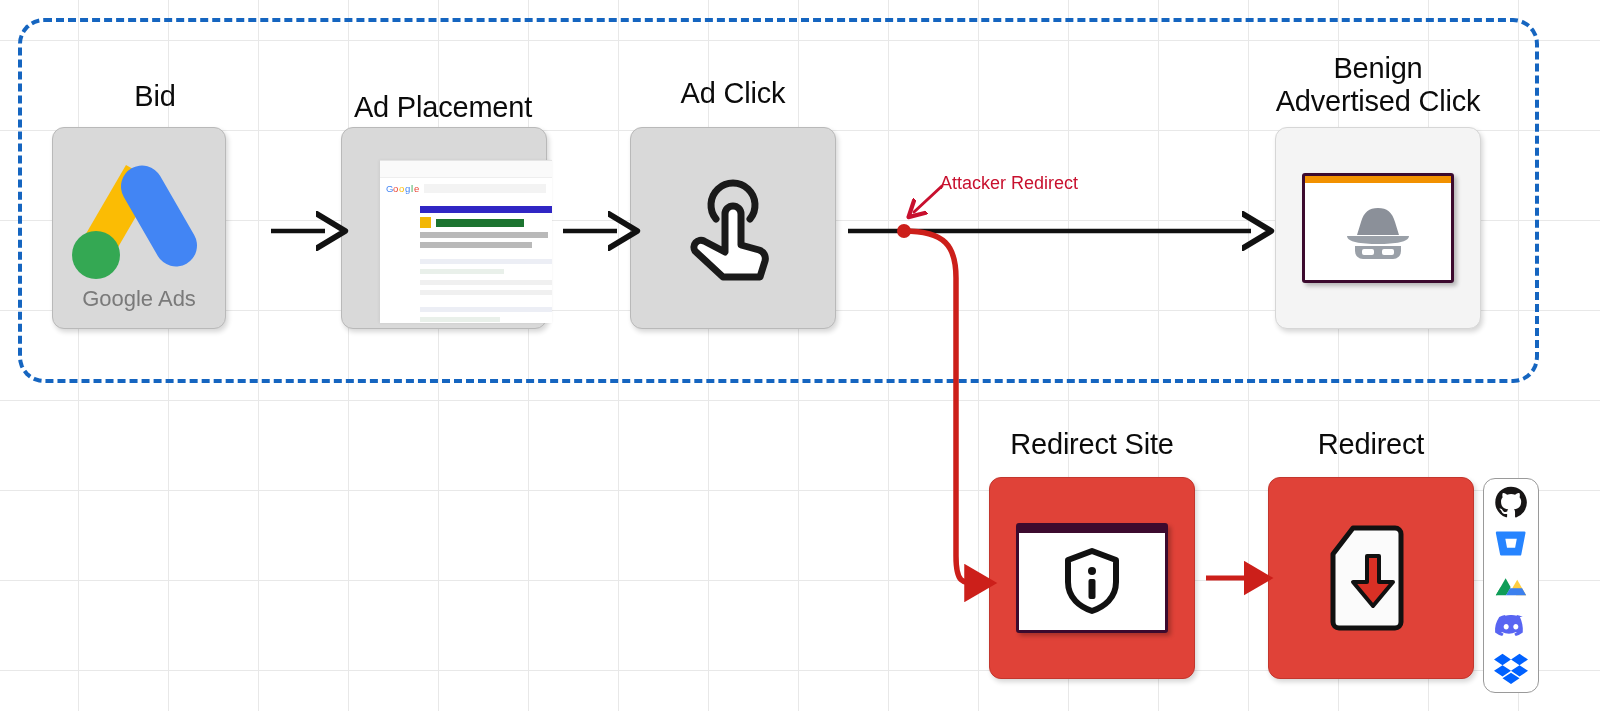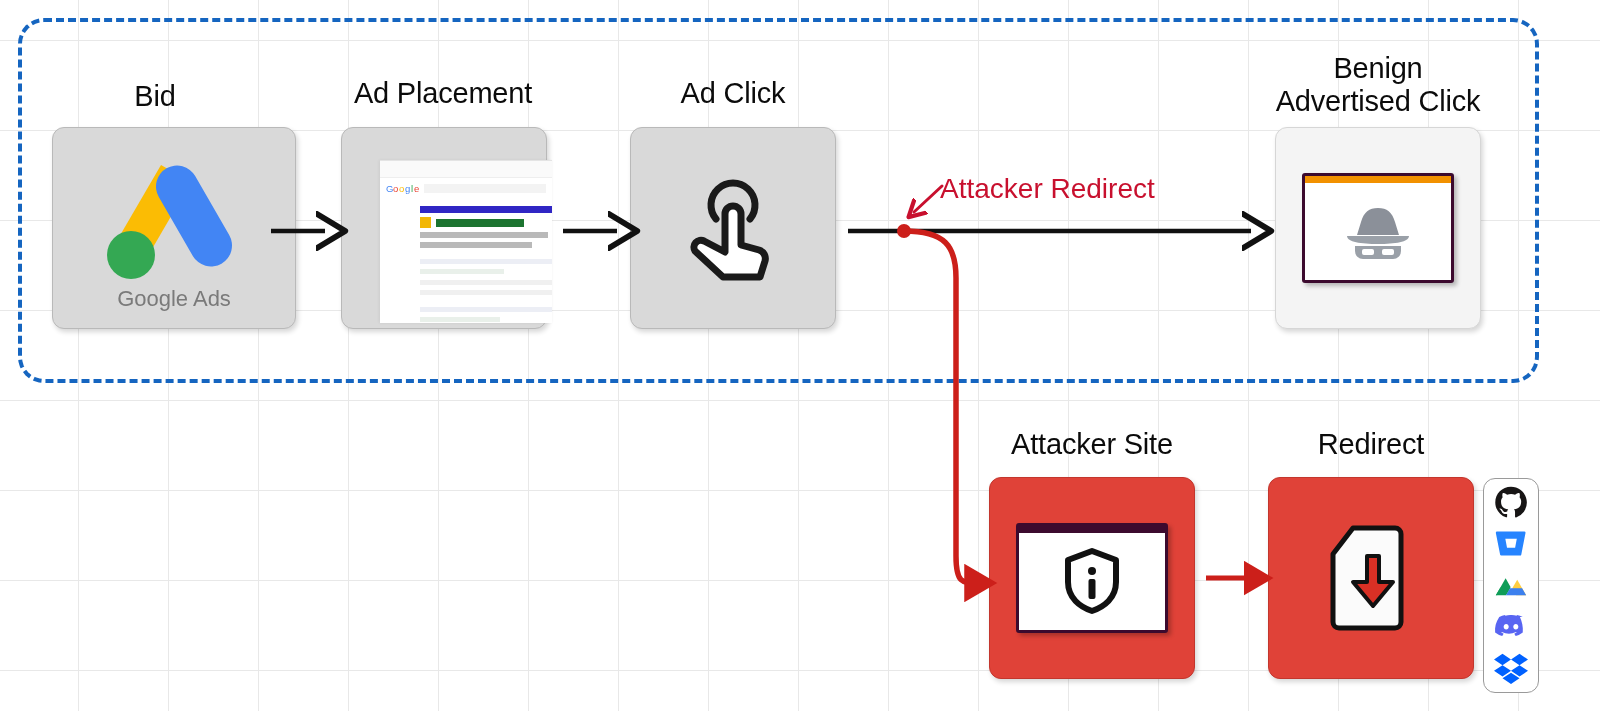--- a/index.html
+++ b/index.html
@@ -100,56 +100,56 @@
     flex-direction: column;
     align-items: center;
     justify-content: space-between;
     padding: 7px 0;
   }
   .icon-strip .brand-icon { width: 34px; height: 34px; }
 
   .attacker-label {
     position: absolute;
     color: #C8102E;
-    font-size: 28px;
+    font-size: 18px;
     font-family: "Liberation Sans", sans-serif;
     white-space: nowrap;
   }
 
   .overlay-svg {
     position: absolute;
     left: 0; top: 0;
     width: 1600px;
     height: 711px;
     pointer-events: none;
   }
 </style>
 </head>
 <body>
 
 <div id="canvas">
 
   <div class="dashed-region"></div>
 
   <div class="node-label" style="left:52px; top:79px; width:206px;">Bid</div>
-  <div class="node-box box-grey" style="left:52px; top:127px; width:244px; height:202px;">
+  <div class="node-box box-grey" style="left:52px; top:127px; width:174px; height:202px;">
     <svg width="150" height="170" viewBox="0 0 150 170">
       <g>
 
         <path d="M62 22 L92 39 L46 118 L16 101 Z" fill="#FBBC04"></path>
 
         <rect x="74" y="18" width="42" height="110" rx="21" transform="rotate(-30 95 73)" fill="#4285F4"></rect>
 
         <circle cx="32" cy="112" r="24" fill="#34A853"></circle>
       </g>
       <text x="75" y="163" text-anchor="middle" fill="#7a7a7a" font-size="22" font-family="Liberation Sans, sans-serif">Google Ads</text>
     </svg>
   </div>
 
-  <div class="node-label" style="left:325px; top:76px; width:236px;">Ad Placement</div>
+  <div class="node-label" style="left:325px; top:90px; width:236px;">Ad Placement</div>
   <div class="node-box box-grey" style="left:341px; top:127px; width:206px; height:202px;">
     <div style="position:absolute; left:38px; top:32px; width:172px; height:162px; background:#ffffff; border-top:1px solid #e4e4e4; overflow:hidden; box-shadow:-1px 0 3px rgba(0,0,0,0.06);">
       <div style="height:16px; background:#fafafa; border-bottom:1px solid #eee;"></div>
       <div style="display:flex; align-items:center; padding:5px 6px 3px 6px;">
         <svg width="34" height="11" viewBox="0 0 34 11">
           <text x="0" y="9" font-size="9.5" font-family="Liberation Sans, sans-serif" fill="#4285F4">G</text>
           <text x="7" y="9" font-size="9.5" font-family="Liberation Sans, sans-serif" fill="#EA4335">o</text>
           <text x="13" y="9" font-size="9.5" font-family="Liberation Sans, sans-serif" fill="#FBBC04">o</text>
           <text x="19" y="9" font-size="9.5" font-family="Liberation Sans, sans-serif" fill="#4285F4">g</text>
           <text x="25" y="9" font-size="9.5" font-family="Liberation Sans, sans-serif" fill="#34A853">l</text>
@@ -193,21 +193,21 @@
       <svg width="70" height="58" viewBox="0 0 70 58" style="margin-top:6px;">
         <path d="M35 6 c-9 0 -14 4 -17 14 l-4 13 h42 l-4 -13 c-3 -10 -8 -14 -17 -14 z" fill="#8b9099"></path>
         <path d="M4 34 h62 c0 6 -14 8 -31 8 s-31 -2 -31 -8 z" fill="#9aa0a8"></path>
         <path d="M12 44 h46 v5 a8 8 0 0 1 -8 8 h-30 a8 8 0 0 1 -8 -8 z" fill="#9aa0a8"></path>
         <rect x="19" y="47" width="12" height="6" rx="2" fill="#ffffff"></rect>
         <rect x="39" y="47" width="12" height="6" rx="2" fill="#ffffff"></rect>
       </svg>
     </div>
   </div>
 
-  <div class="node-label" style="left:989px; top:427px; width:206px;">Attacker Site</div>
+  <div class="node-label" style="left:989px; top:427px; width:206px;">Redirect Site</div>
   <div class="node-box box-red" style="left:989px; top:477px; width:206px; height:202px;">
     <div class="win-mock" style="width:152px; height:110px;">
       <div class="titlebar" style="background:#3C0A2E;"></div>
       <svg width="60" height="70" viewBox="0 0 60 70" style="margin-top:5px;">
         <path d="M30 5 L54 14 v22 c0 16 -12 25 -24 29 c-12 -4 -24 -13 -24 -29 V14 z" fill="#ffffff" stroke="#111111" stroke-width="6" stroke-linejoin="round"></path>
         <circle cx="30" cy="25" r="4" fill="#111111"></circle>
         <rect x="26.5" y="33" width="7" height="20" rx="2" fill="#111111"></rect>
       </svg>
     </div>
   </div>

